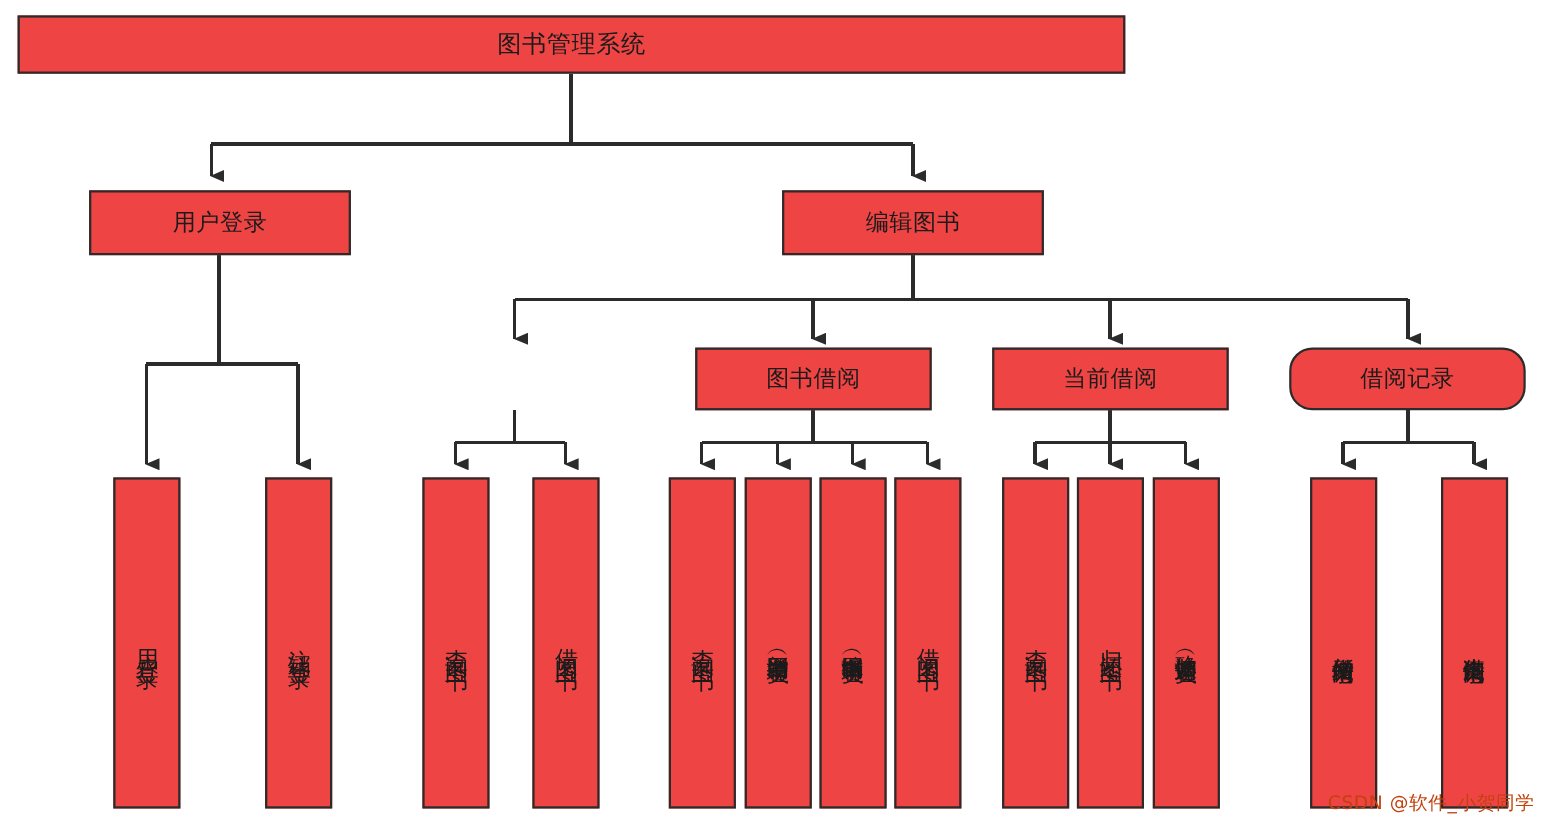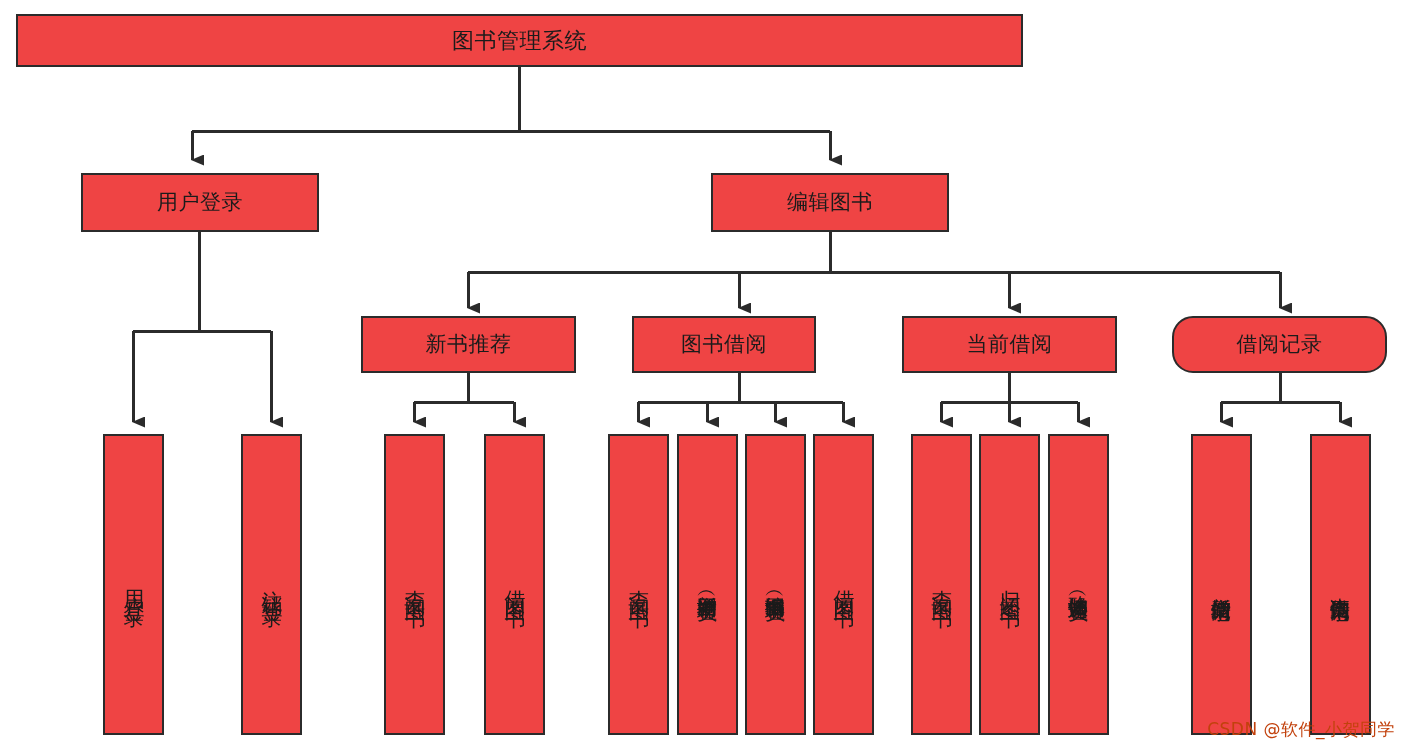--- a/index.html
+++ b/index.html
@@ -141,25 +141,22 @@
   </div>
 
   <div class="node" style="left:81px; top:173px; width:238px; height:59px;">
     <span class="node-label">用户登录</span>
   </div>
 
   <div class="node" style="left:711px; top:173px; width:238px; height:59px;">
     <span class="node-label">编辑图书</span>
   </div>
 
-  <div class="node" style="left:361px; top:316px; width:215px; height:57px;">
-    <span class="node-label">新书推荐</span>
-  </div>
-
-  <div class="node" style="left:632px; top:316px; width:184px; height:57px;">
+
+  <div class="node" style="left:632px; top:316px; width:215px; height:57px;">
     <span class="node-label">图书借阅</span>
   </div>
 
   <div class="node" style="left:902px; top:316px; width:215px; height:57px;">
     <span class="node-label">当前借阅</span>
   </div>
 
   <div class="node" style="left:1172px; top:316px; width:215px; height:57px;border-radius:21px;">
     <span class="node-label">借阅记录</span>
   </div>

